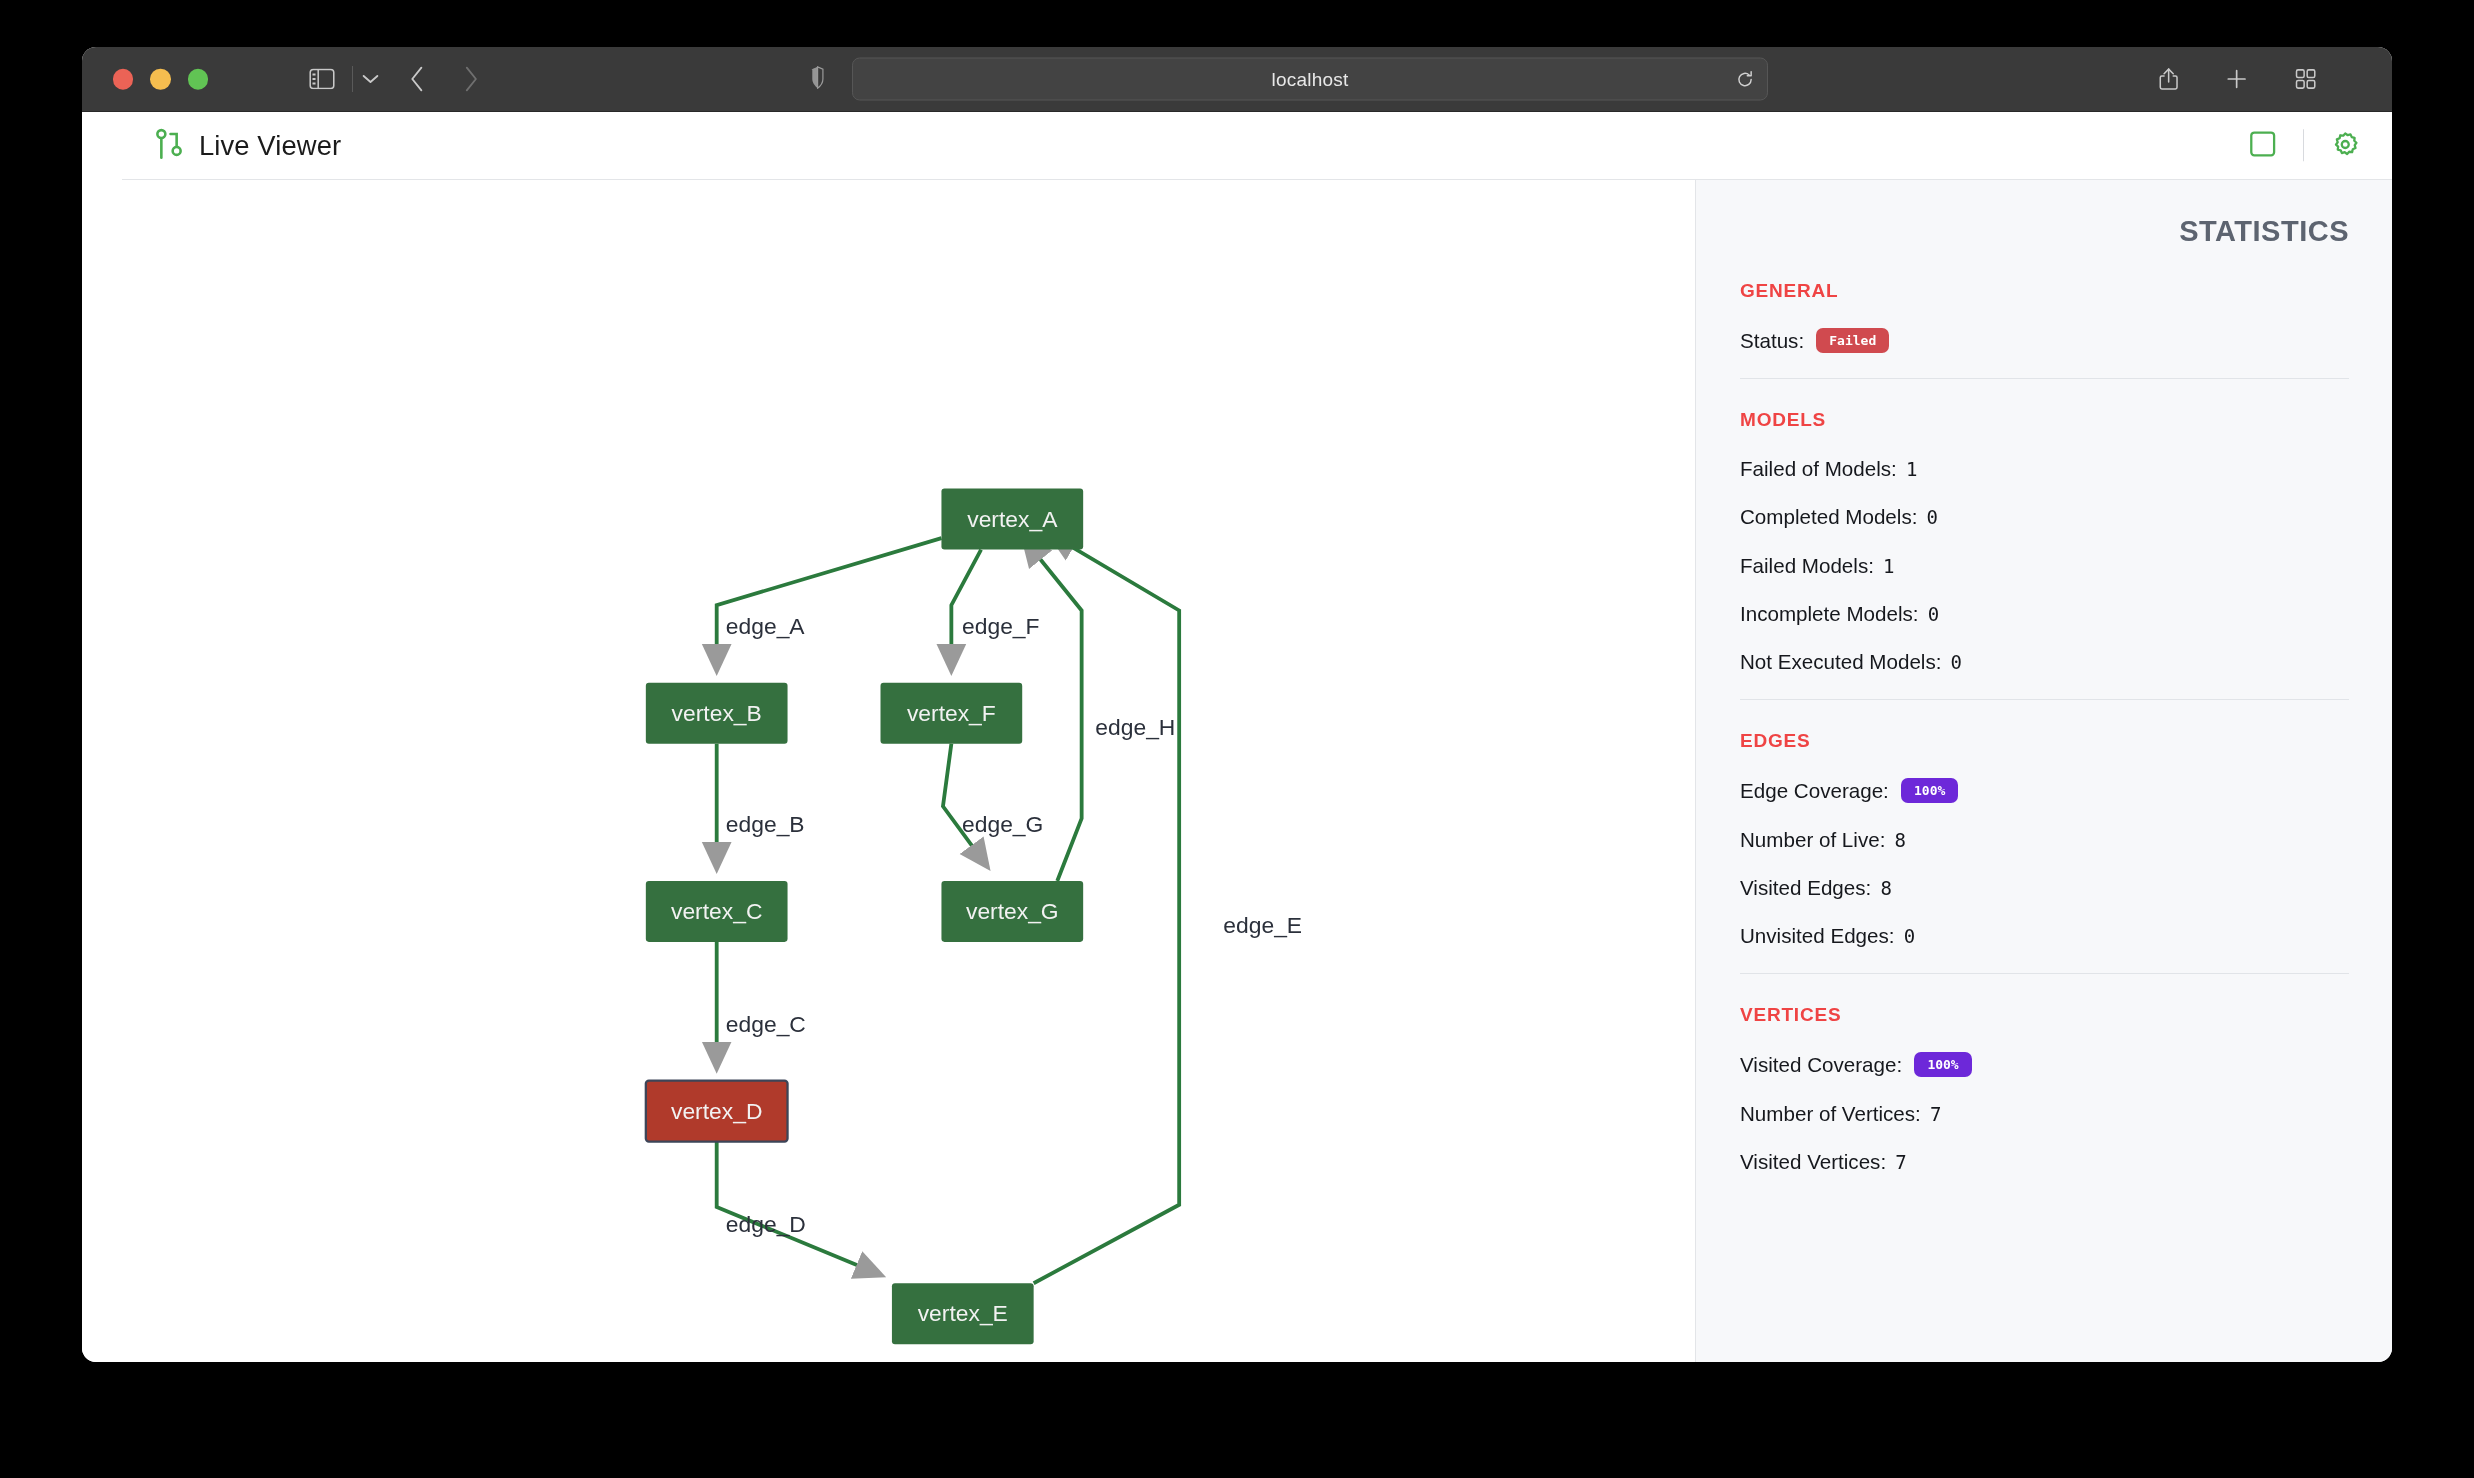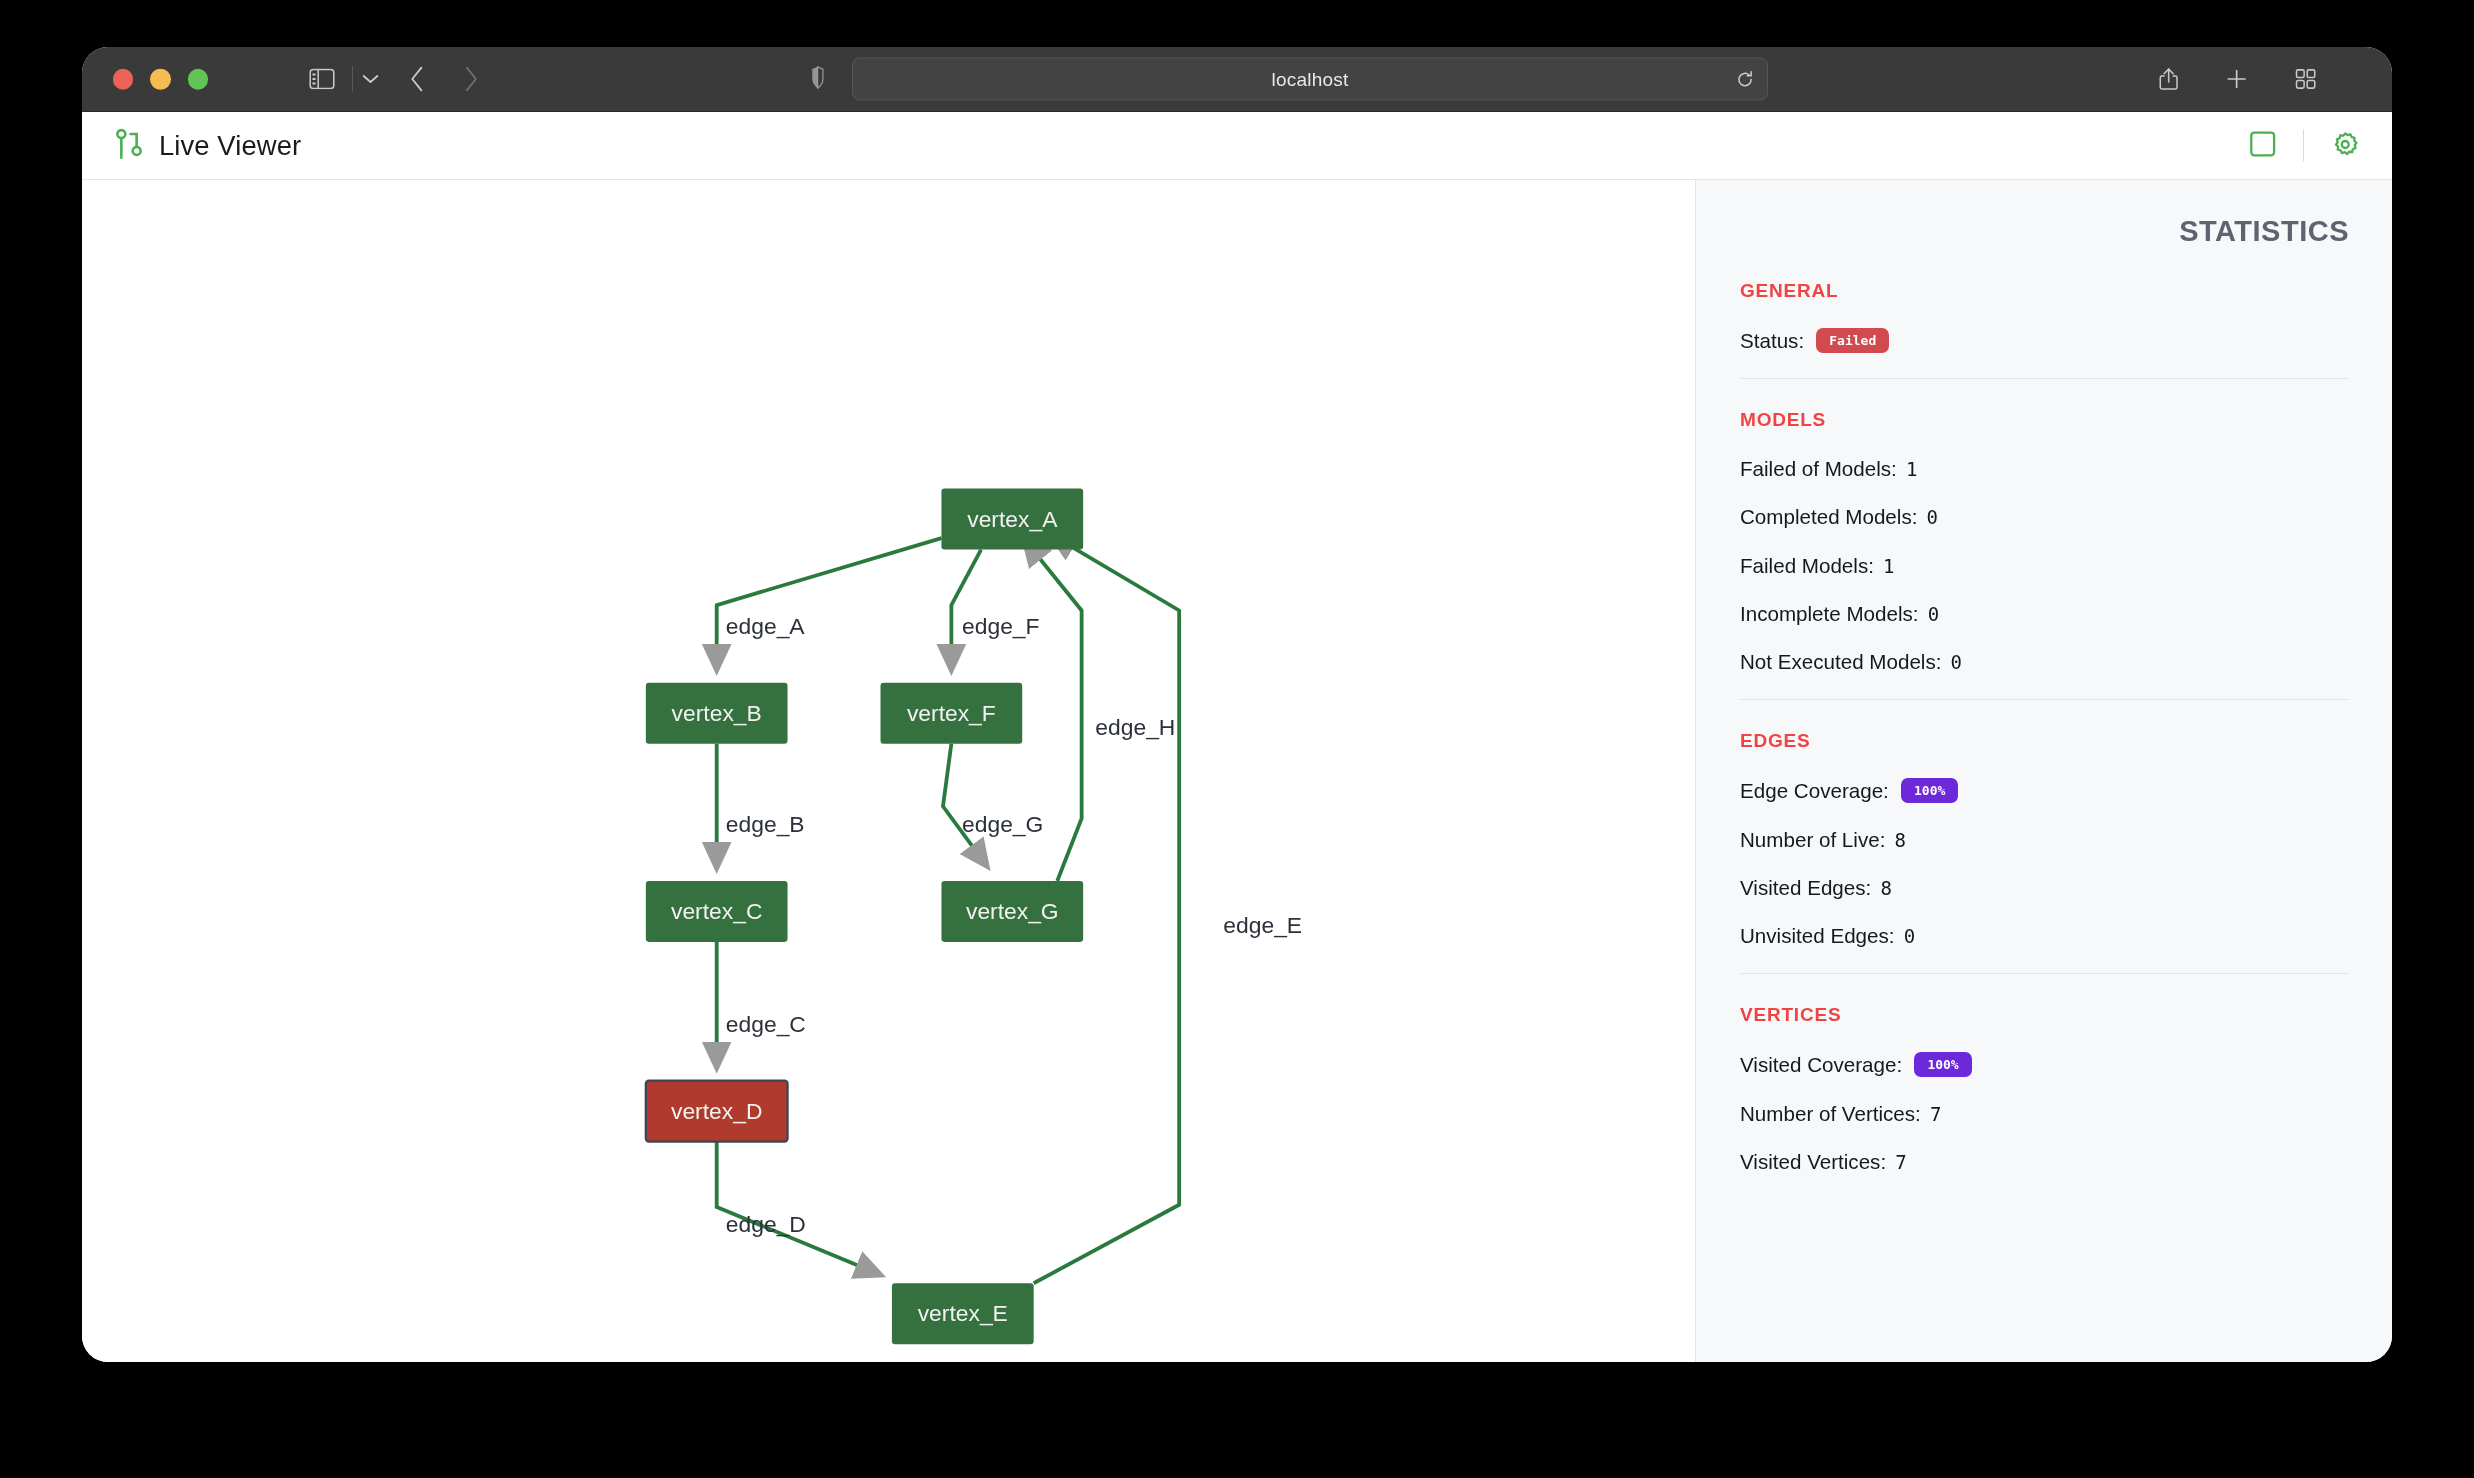--- a/index.html
+++ b/index.html
@@ -12,21 +12,21 @@
     font-family: "Liberation Sans", sans-serif;
   }
 
   
   #browser-window {
     position: absolute;
     left: 82px;
     top: 47px;
     width: 2310px;
     height: 1315px;
-    border-radius: 26px;
+    border-radius: 14px;
     overflow: hidden;
     background: #ffffff;
     box-shadow: 0 13.7px 46px rgba(0,0,0,0.55);
   }
 
   
   #browser-toolbar {
     position: relative;
     height: 64px;
     background: #3a3a3a;
@@ -109,20 +109,21 @@
   }
 
   
   #app-header {
     position: relative;
     height: 67px;
     background: #ffffff;
     border-bottom: 0.8px solid #e3e5e8;
     display: flex;
     align-items: center;
+    margin-left: 40px;
   }
   #app-brand {
     display: flex;
     align-items: center;
     gap: 17px;
     margin-left: 34px;
   }
   #app-title {
     font-size: 27.4px;
     color: #1b1b1b;

